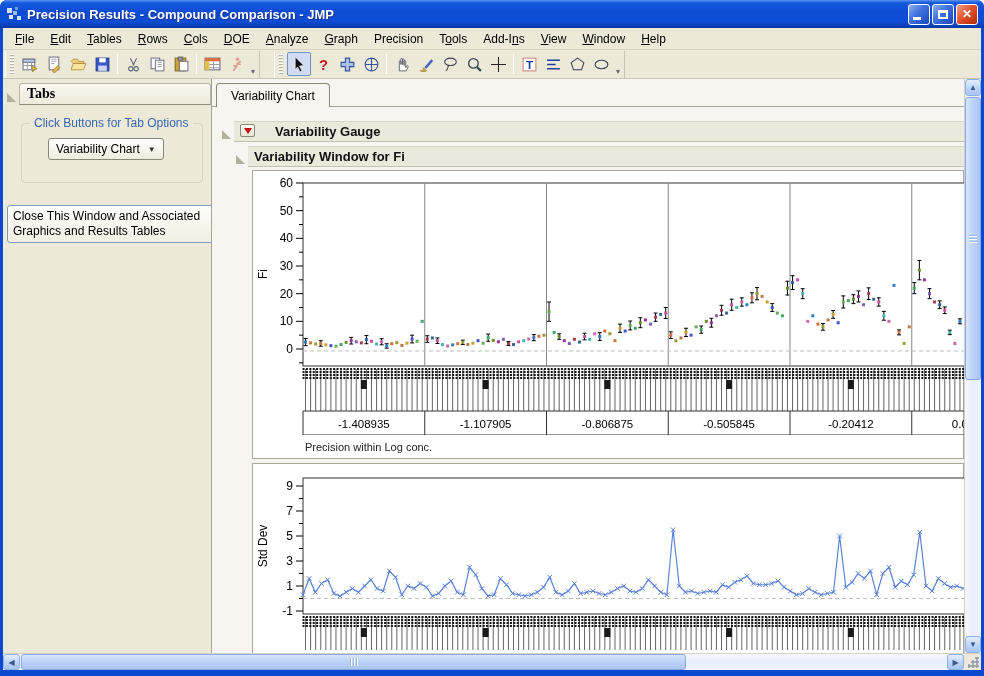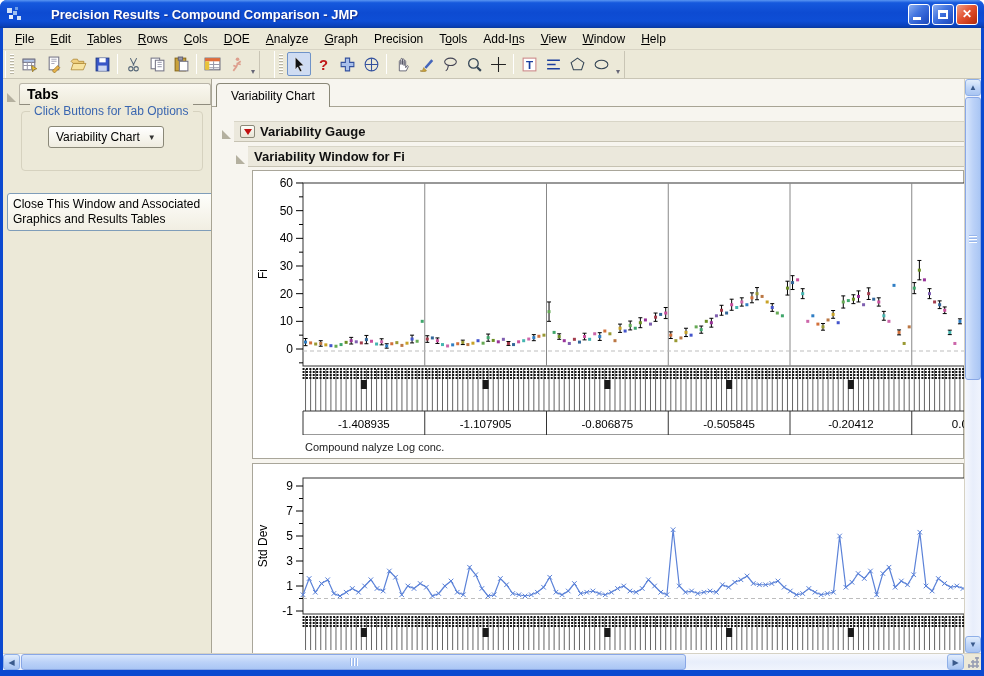--- a/index.html
+++ b/index.html
@@ -4,21 +4,21 @@
 <style>
   * { margin:0; padding:0; box-sizing:border-box; }
   html,body { width:984px; height:676px; overflow:hidden; font-family:"Liberation Sans", sans-serif; }
   .window { position:relative; width:984px; height:676px; background:#0b49d0; border-radius:7px 7px 0 0; overflow:hidden; display:flex; flex-direction:column; }
   
   .titlebar { height:28px; flex:0 0 28px; display:flex; align-items:center; padding:0 6px 0 6px;
     background:linear-gradient(180deg,#5a96f2 0%,#2a6cе8 4%,#1659dd 10%,#0d4bd2 45%,#0e4ed6 75%,#0a41bc 92%,#093a9e 100%);
     background:linear-gradient(180deg,#5a96f2 0%,#1659dd 10%,#0d4bd2 45%,#0e4ed6 75%,#0a41bc 92%,#093a9e 100%);
   }
   .app-icon { width:16px; height:16px; margin-right:5px; display:inline-block; }
-  .title-text { color:#fff; font-weight:bold; font-size:13px; text-shadow:1px 1px 1px #1b318c; flex:1 1 auto; white-space:nowrap; overflow:hidden;margin-left:24px; }
+  .title-text { color:#fff; font-weight:bold; font-size:13px; text-shadow:1px 1px 1px #1b318c; flex:1 1 auto; white-space:nowrap; overflow:hidden; }
   .winbtn { width:22px; height:21px; margin-left:2px; border:1px solid #fff; border-radius:3px; color:#fff; font-size:11px; line-height:18px; text-align:center; cursor:pointer; position:relative; }
   .btn-min,.btn-max { background:linear-gradient(135deg,#8eb0f0 0%,#4476e0 40%,#2c5cd0 70%,#1d49b8 100%); }
   .btn-close { background:linear-gradient(135deg,#f0a088 0%,#e35432 45%,#cc3b18 75%,#aa2c10 100%); }
   .glyph-min { position:absolute; left:4px; bottom:4px; width:8px; height:3px; background:#fff; }
   .glyph-max { position:absolute; left:5px; top:5px; width:10px; height:9px; border:2px solid #fff; border-top-width:3px; }
   .glyph-close { font-weight:bold; font-size:12px; }
   
   .chrome { flex:1 1 auto; margin:0 3px 0 3px; background:#ece9d8; display:flex; flex-direction:column; overflow:hidden; }
   .menubar { height:22px; flex:0 0 22px; display:flex; align-items:center; font-size:12px; color:#000; border-bottom:1px solid #d8d4c4; padding-left:4px; background:#ece9d8; }
   .menu-item { padding:2px 8px; cursor:default; }
@@ -27,35 +27,35 @@
   .tb-group { display:flex; align-items:center; height:27px; padding:0 3px; margin-right:14px; border-right:1px solid #c9c5b5; border-left:1px solid #fff; }
   .tb-grip { width:4px; height:20px; margin:0 4px 0 1px; background:repeating-linear-gradient(180deg,#fff 0 1px,#b9b5a5 1px 2px, transparent 2px 3px); }
   .tb-btn { width:24px; height:24px; display:flex; align-items:center; justify-content:center; border:1px solid transparent; border-radius:2px; cursor:pointer; }
   .tb-btn.active { border-color:#6f93c8; background:#cfdcf2; }
   .tb-btn.disabled { opacity:.45; cursor:default; }
   .tb-sep { width:1px; height:20px; background:#b9b5a5; border-right:1px solid #fff; margin:0 3px; }
   .tb-overflow { font-size:8px; color:#667; align-self:flex-end; padding:0 1px 2px 3px; }
   
   .workspace { flex:1 1 auto; display:flex; overflow:hidden; }
   .sidebar { flex:0 0 208px; background:#ece9d8; padding:4px 0 0 4px; overflow:hidden; }
-  .side-head { display:flex; align-items:flex-end; margin-bottom:6px; }
+  .side-head { display:flex; align-items:flex-end; margin-bottom:18px;font-family:Liberation Serif, serif; }
   .disc { width:0; height:0; border-bottom:9px solid #b4b09f; border-right:9px solid transparent; margin:0 3px 3px 0; cursor:pointer; flex:0 0 auto; }
   .panel-title-bar { flex:1 1 auto; border:1px solid #b9b5a8; border-bottom:1px solid #8f8c7e; border-radius:3px 3px 0 0; background:linear-gradient(180deg,#faf8f0,#eeebdc); font-weight:bold; font-size:14px; padding:2px 7px; }
   .groupbox { margin:2px 8px 0 14px; border:1px solid #d6d2bf; border-radius:4px; padding:14px 10px 22px 26px; position:relative; }
   .groupbox-legend { position:absolute; top:-8px; left:8px; background:#ece9d8; padding:0 4px; color:#3a66b0; font-size:12px; }
   .combo { display:inline-flex; align-items:center; gap:8px; border:1px solid #8a8878; border-radius:3px; background:linear-gradient(180deg,#ffffff,#efecdf); font-size:12px; padding:3px 7px; cursor:pointer; }
   .combo-arrow { font-size:8px; color:#333; }
   .big-btn { margin:22px 8px 0 0; width:224px; border:1px solid #7f9db9; border-radius:3px; background:linear-gradient(180deg,#fefefb,#f1eee2); font-size:12px; color:#000; text-align:left; padding:3px 5px; line-height:1.25; cursor:pointer; font-family:"Liberation Sans",sans-serif; }
   .divider { flex:0 0 1px; background:#a8a494; }
   .main { flex:1 1 auto; background:#f7f5ef; overflow:hidden; position:relative; }
   .tab-row { height:28px; border-bottom:1px solid #a8a494; display:flex; align-items:flex-end; padding-left:4px; background:#f7f5ef; }
   .tab { border:1px solid #8a8878; border-bottom:none; border-radius:4px 4px 0 0; background:#f7f5ef; font-size:12px; padding:5px 14px 4px 14px; margin-bottom:-1px; position:relative; z-index:2; cursor:pointer; }
   .section-row { display:flex; align-items:flex-end; margin:14px 0 0 10px; }
   .section-row.inner { margin:4px 0 0 24px; }
-  .hdr-bar { flex:1 1 auto; display:flex; align-items:center; gap:5px; background:#ebe8dc; border-top:1px solid #d8d5c7; border-bottom:1px solid #c6c2b2; padding:2px 6px; }
+  .hdr-bar { flex:1 1 auto; display:flex; gap:20px; background:#ebe8dc; border-top:1px solid #d8d5c7; border-bottom:1px solid #c6c2b2; padding:2px 6px; }
   .hdr-title { font-weight:bold; font-size:13px; color:#111; white-space:nowrap; }
   .red-tri-btn { width:15px; height:13px; border:1px solid #8a8878; border-radius:2px; background:linear-gradient(180deg,#fdfcf8,#e8e4d4); display:inline-flex; align-items:center; justify-content:center; cursor:pointer; flex:0 0 auto; }
   .red-tri { width:0; height:0; border-left:4px solid transparent; border-right:4px solid transparent; border-top:6px solid #c01010; }
   .chart-col { margin:3px 0 0 40px; }
   .chart-box { border:1px solid #a9a69a; background:#fff; width:712px; }
   .chart-box + .chart-box-gap { height:4px; }
   .chart-caption { font-size:11px; color:#222; padding:2px 0 5px 52px; background:#fff; }
   svg text { font-family:"Liberation Sans",sans-serif; }
   
   .vscroll { flex:0 0 17px; background:linear-gradient(90deg,#f6f8fd,#e8eefb 50%,#f0f4fd); display:flex; flex-direction:column; border-left:1px solid #d6d2c4; }
@@ -772,21 +772,21 @@
                 <line x1="415.25" y1="240" x2="415.25" y2="264" stroke="#333"></line>
                 <line x1="537" y1="240" x2="537" y2="264" stroke="#333"></line>
                 <line x1="658.75" y1="240" x2="658.75" y2="264" stroke="#333"></line>
                 <text x="110.875" y="257" font-size="11.5" fill="#000" text-anchor="middle">-1.408935</text>
                 <text x="232.625" y="257" font-size="11.5" fill="#000" text-anchor="middle">-1.107905</text>
                 <text x="354.375" y="257" font-size="11.5" fill="#000" text-anchor="middle">-0.806875</text>
                 <text x="476.125" y="257" font-size="11.5" fill="#000" text-anchor="middle">-0.505845</text>
                 <text x="597.875" y="257" font-size="11.5" fill="#000" text-anchor="middle">-0.20412</text>
                 <text x="719.625" y="257" font-size="11.5" fill="#000" text-anchor="middle">0.09691</text>
               </svg>
-            <div class="chart-caption">Compound nalyze Log conc.</div>
+            <div class="chart-caption">Precision within Log conc.</div>
           </div>
           <div class="chart-box-gap"></div>
           <div class="chart-box">
             <svg id="chart-std" width="712" height="186">
                 <rect x="50" y="14" width="690" height="136" fill="#fff" stroke="#333" stroke-width="1"></rect>
                 <line x1="43" y1="147" x2="50" y2="147" stroke="#000"></line>
                 <text x="40" y="151" font-size="12" fill="#000" text-anchor="end">-1</text>
                 <line x1="43" y1="122" x2="50" y2="122" stroke="#000"></line>
                 <text x="40" y="126" font-size="12" fill="#000" text-anchor="end">1</text>
                 <line x1="43" y1="97" x2="50" y2="97" stroke="#000"></line>

